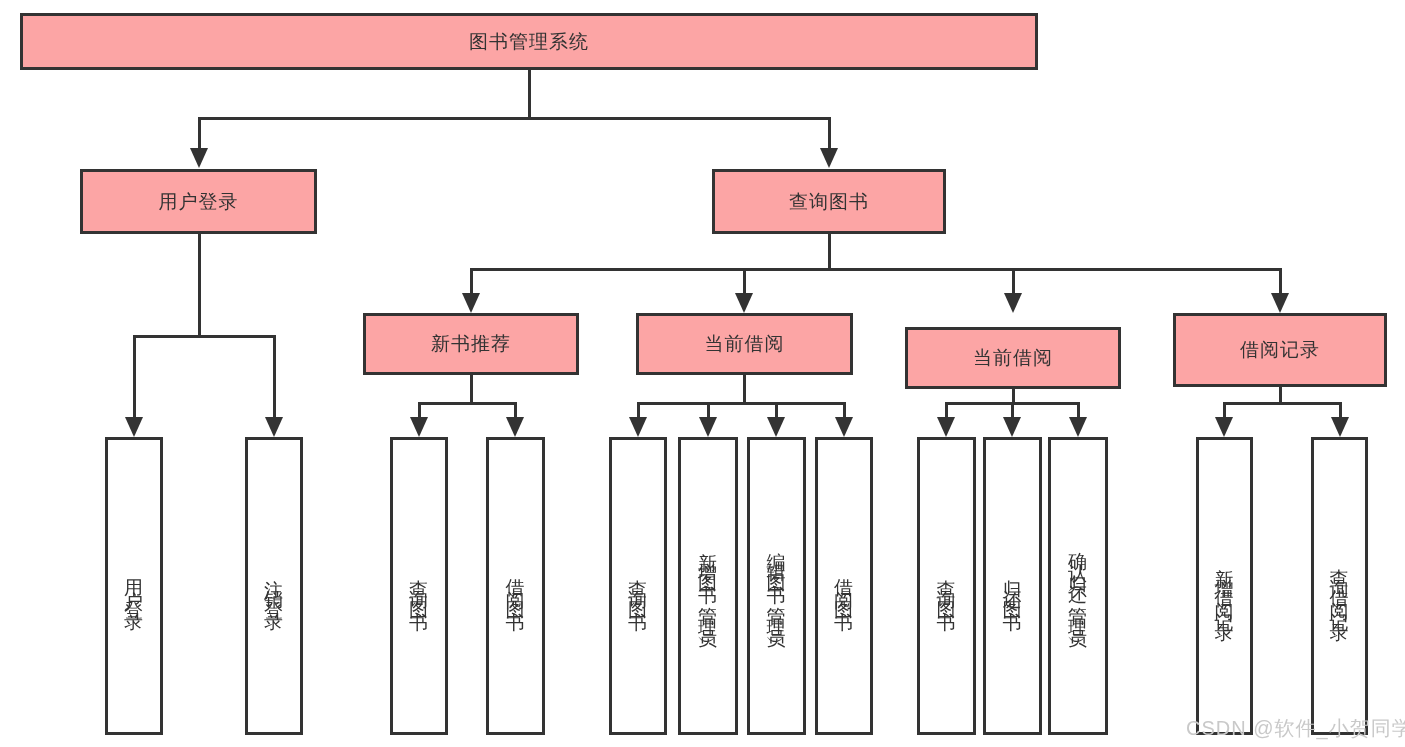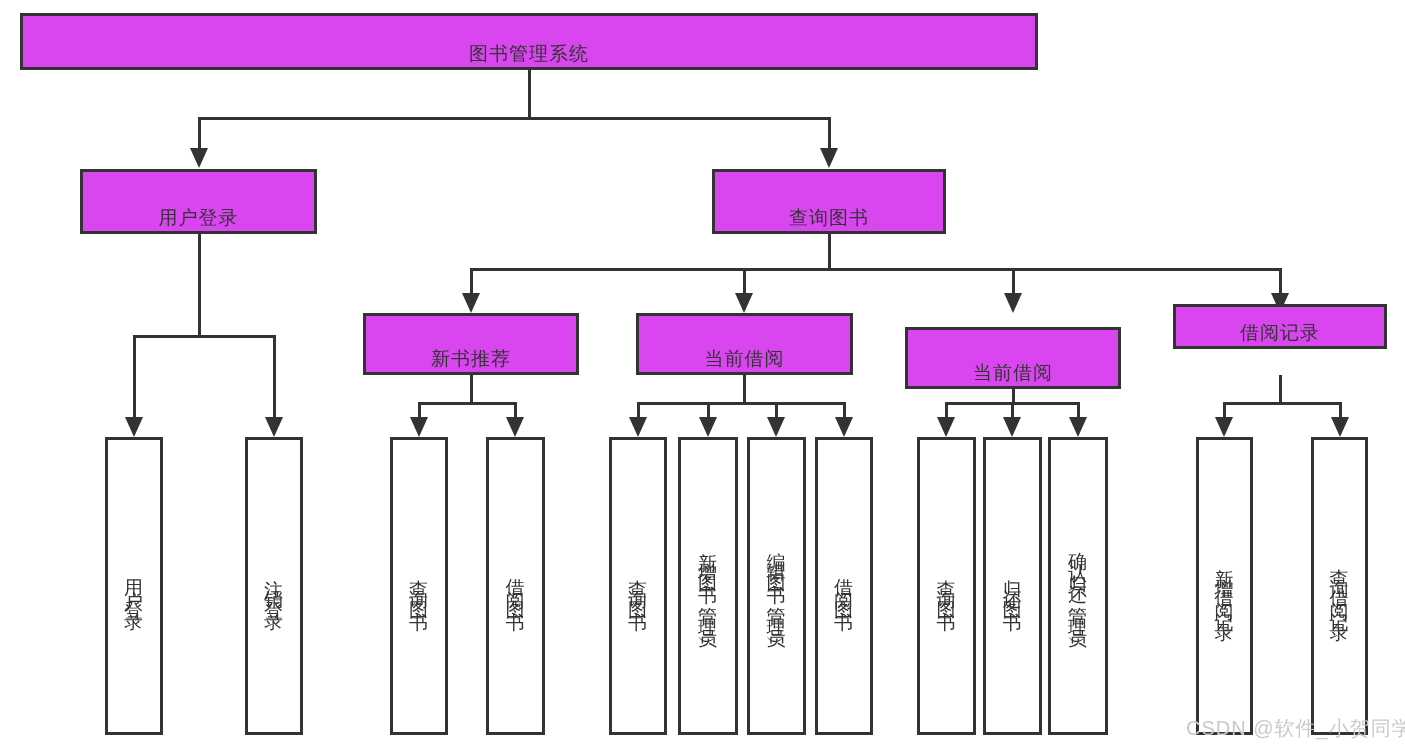--- a/index.html
+++ b/index.html
@@ -1,22 +1,22 @@
 <!DOCTYPE html>
 <html><head>
 <meta charset="utf-8">
 <style>
   html,body { margin:0; padding:0; background:#ffffff; }
   #canvas {
     position:relative; width:1405px; height:747px; background:#ffffff;
     font-family:"Liberation Sans","DejaVu Sans",sans-serif; overflow:hidden;
   }
   .node {
-    position:absolute; background:#d946ef; border:3px solid #333333;
-    box-sizing:border-box; display:flex; align-items:flex-end; justify-content:center;
+    position:absolute; background:#fca5a5; border:3px solid #333333;
+    box-sizing:border-box; display:flex; align-items:center; justify-content:center;
     color:#333333; font-size:19px; letter-spacing:1px; z-index:2;
   }
   .leaf {
     position:absolute; top:437px; height:298px; background:#ffffff;
     border:3px solid #333333; box-sizing:border-box;
     display:flex; align-items:center; justify-content:center; z-index:2;
   }
   .leaf > span {
     writing-mode:vertical-rl; text-orientation:mixed;
     font-size:19px; letter-spacing:11px; line-height:1; color:#333333;
@@ -51,21 +51,21 @@
 
   <div class="node" style="left:363px; top:313px; width:216px; height:62px;">
     <span>新书推荐</span>
   </div>
   <div class="node" style="left:636px; top:313px; width:217px; height:62px;">
     <span>当前借阅</span>
   </div>
   <div class="node" style="left:905px; top:327px; width:216px; height:62px;font-family:Liberation Serif, serif;">
     <span>当前借阅</span>
   </div>
-  <div class="node" style="left:1173px; top:304px; width:214px; height:45px;">
+  <div class="node" style="left:1173px; top:313px; width:214px; height:74px;">
     <span>借阅记录</span>
   </div>
 
   <div class="leaf" style="left:105px; width:58px;">
     <span>用户登录</span>
   </div>
   <div class="leaf" style="left:245px; width:58px;">
     <span>注销登录</span>
   </div>
 

